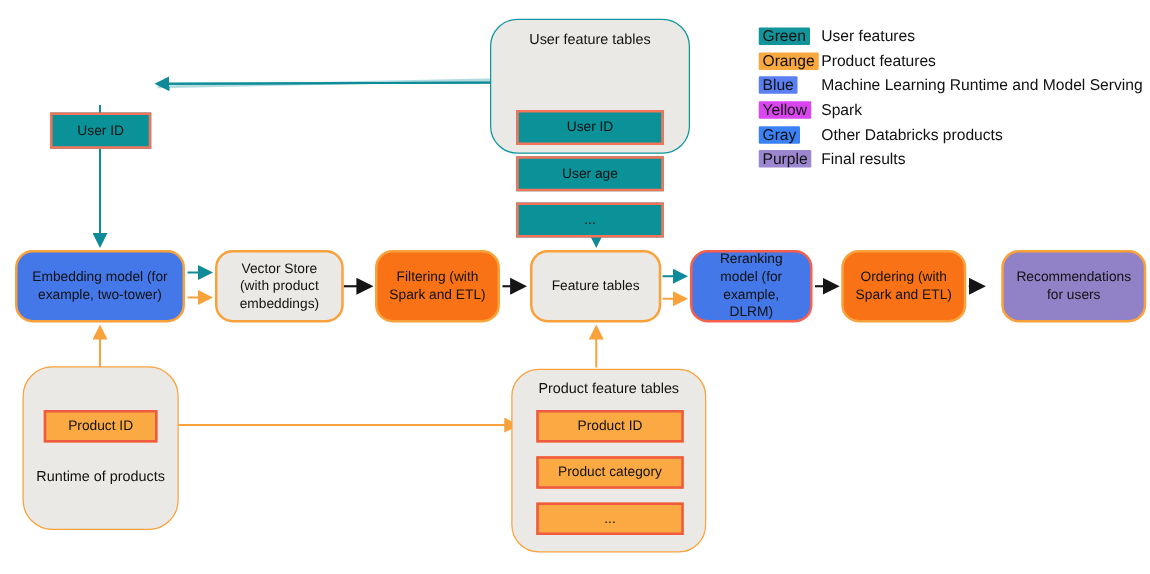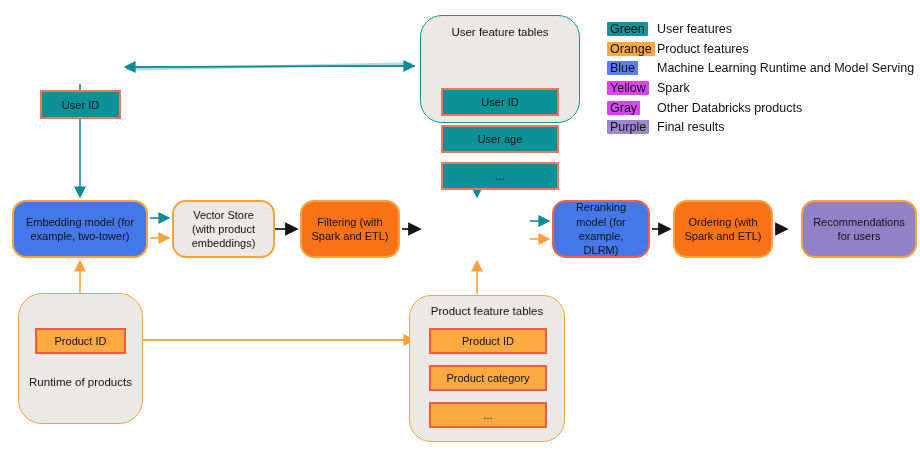--- a/index.html
+++ b/index.html
@@ -80,21 +80,21 @@
     <line x1="414" y1="340" x2="129" y2="340" stroke="#f9a23c" stroke-width="1.6" marker-end="url(#mo)"></line>
     <line x1="129" y1="340" x2="413" y2="340" stroke="#f9a23c" stroke-width="1.6" marker-end="url(#mo)"></line>
 
     <line x1="477" y1="294" x2="477" y2="262" stroke="#f9a23c" stroke-width="1.6" marker-end="url(#mo)"></line>
   </svg>
 
   <div class="rect teal-fill" style="left:40px;top:54px;width:81px;height:29px;">
     <span>User ID</span>
   </div>
 
-  <div class="container" style="left:420px;top:15px;width:160px;height:108px;border:1.6px solid #0e97a0;border-radius:22px;">
+  <div class="container" style="left:392px;top:15px;width:160px;height:108px;border:1.6px solid #0e97a0;border-radius:22px;">
     <div class="ctitle" style="top:10px;">User feature tables</div>
     <div class="rect teal-fill" style="left:20px;top:36px;width:118px;height:28px;">
       <span>User ID</span>
     </div>
     <div class="rect teal-fill" style="left:20px;top:73px;width:118px;height:28px;">
       <span>User age</span>
     </div>
     <div class="rect teal-fill" style="left:20px;top:110px;width:118px;height:28px;">
       <span>...</span>
     </div>
@@ -111,37 +111,40 @@
     </div>
     <div class="legend-row">
       <span class="legend-swatch" style="background-color: rgb(91, 127, 242);">Blue</span>
       <span class="legend-label">Machine Learning Runtime and Model Serving</span>
     </div>
     <div class="legend-row">
       <span class="legend-swatch" style="background-color: #d946ef;">Yellow</span>
       <span class="legend-label">Spark</span>
     </div>
     <div class="legend-row">
-      <span class="legend-swatch" style="background-color: #d946ef;">Gray</span>
+      <span class="legend-swatch" style="background-color: #3b82f6;">Gray</span>
       <span class="legend-label">Other Databricks products</span>
     </div>
     <div class="legend-row">
       <span class="legend-swatch" style="background-color: rgb(155, 135, 207);">Purple</span>
       <span class="legend-label">Final results</span>
     </div>
   </div>
 
   <div class="node blue-fill" style="left:12px;top:200px;width:136px;height:58px;">
     <span>Embedding model (for example, two-tower)</span>
   </div>
   <div class="node gray-fill" style="left:172px;top:200px;width:103px;height:58px;">
     <span>Vector Store (with product embeddings)</span>
   </div>
   <div class="node yellow-fill" style="left:300px;top:200px;width:100px;height:58px;">
     <span>Filtering (with Spark and ETL)</span>
+  </div>
+  <div class="node gray-fill" style="left:424px;top:200px;width:105px;height:58px;">
+    <span>Feature tables</span>
   </div>
   <div class="node blue-fill" style="left:552px;top:200px;width:98px;height:58px;border-color:#f4604c;">
     <span>Reranking model (for example, DLRM)</span>
   </div>
   <div class="node yellow-fill" style="left:673px;top:200px;width:100px;height:58px;">
     <span>Ordering (with Spark and ETL)</span>
   </div>
   <div class="node purple-fill" style="left:801px;top:200px;width:116px;height:58px;">
     <span>Recommendations for users</span>
   </div>

